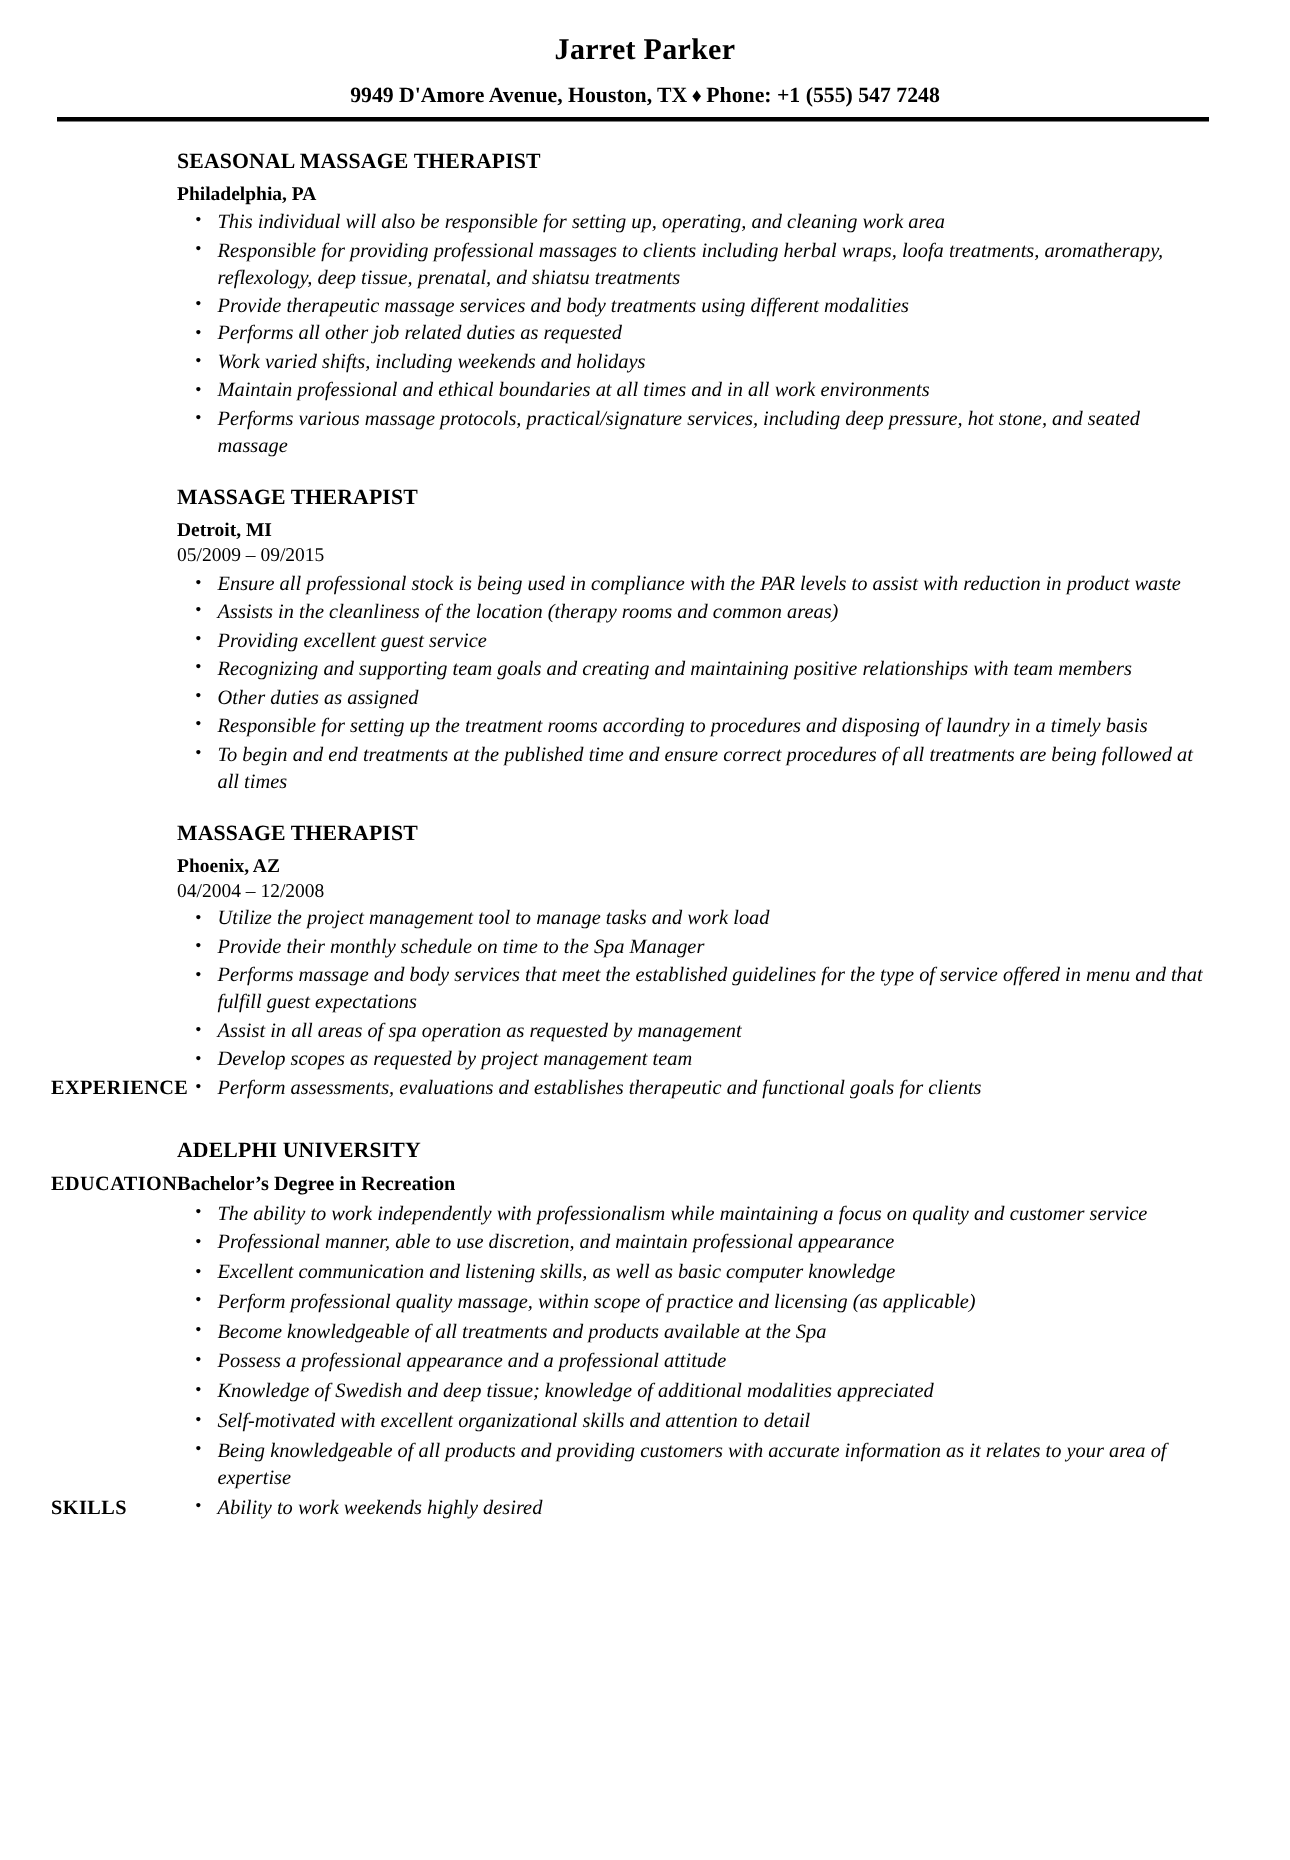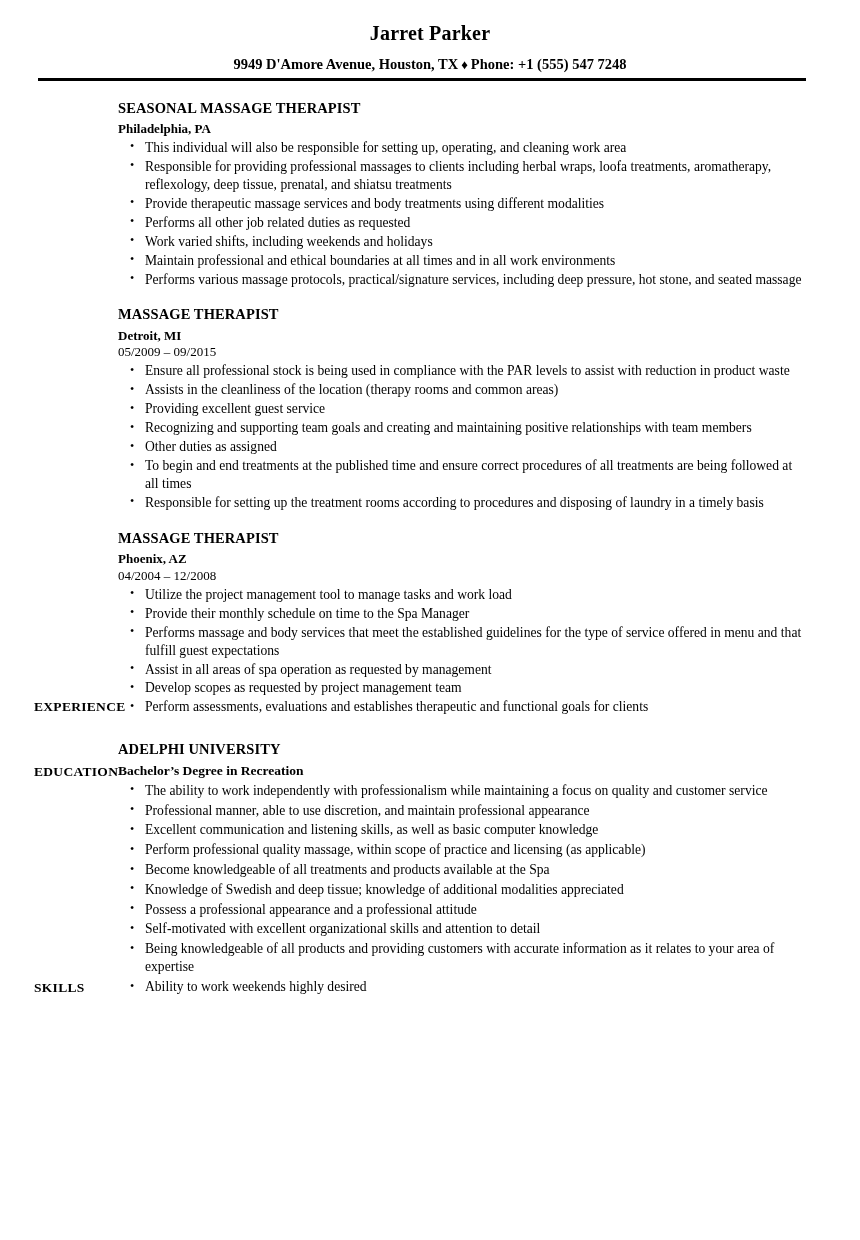--- a/index.html
+++ b/index.html
@@ -95,20 +95,21 @@
   .job-dates {
     font-size: 13px;
     line-height: 1.3;
     margin-top: 0px;
   }
 
   ul.bullets {
     list-style: none;
     margin: 1px 0 0 0;
     padding: 0;
+    font-style: italic;
   }
   ul.bullets > li {
     position: relative;
     padding-left: 27px;
     font-size: 13.6px;
     line-height: 1.32;
     margin-top: 1px;
   }
   ul.bullets > li::before {
     content: "\2022";
@@ -171,22 +172,22 @@
       <div class="job">
         <div class="job-title">MASSAGE THERAPIST</div>
         <div class="job-location">Detroit, MI</div>
         <div class="job-dates">05/2009 – 09/2015</div>
         <ul class="bullets">
           <li>Ensure all professional stock is being used in compliance with the PAR levels to assist with reduction in product waste</li>
           <li>Assists in the cleanliness of the location (therapy rooms and common areas)</li>
           <li>Providing excellent guest service</li>
           <li>Recognizing and supporting team goals and creating and maintaining positive relationships with team members</li>
           <li>Other duties as assigned</li>
+          <li>Responsible for setting up the treatment rooms according to procedures and disposing of laundry in a timely basis</li>
           <li>To begin and end treatments at the published time and ensure correct procedures of all treatments are being followed at all times</li>
-          <li>Responsible for setting up the treatment rooms according to procedures and disposing of laundry in a timely basis</li>
         </ul>
       </div>
 
       <div class="job">
         <div class="job-title">MASSAGE THERAPIST</div>
         <div class="job-location">Phoenix, AZ</div>
         <div class="job-dates">04/2004 – 12/2008</div>
         <ul class="bullets">
           <li>Utilize the project management tool to manage tasks and work load</li>
           <li>Provide their monthly schedule on time to the Spa Manager</li>
@@ -210,22 +211,22 @@
 
   <div class="section" id="skills-section">
     <div class="section-label">SKILLS</div>
     <div class="section-body">
       <ul class="bullets">
         <li>The ability to work independently with professionalism while maintaining a focus on quality and customer service</li>
         <li>Professional manner, able to use discretion, and maintain professional appearance</li>
         <li>Excellent communication and listening skills, as well as basic computer knowledge</li>
         <li>Perform professional quality massage, within scope of practice and licensing (as applicable)</li>
         <li>Become knowledgeable of all treatments and products available at the Spa</li>
+        <li>Possess a professional appearance and a professional attitude</li>
         <li>Knowledge of Swedish and deep tissue; knowledge of additional modalities appreciated</li>
-        <li>Possess a professional appearance and a professional attitude</li>
         <li>Self-motivated with excellent organizational skills and attention to detail</li>
         <li>Being knowledgeable of all products and providing customers with accurate information as it relates to your area of expertise</li>
         <li>Ability to work weekends highly desired</li>
       </ul>
     </div>
   </div>
 
 </div>
 
 </body></html>

